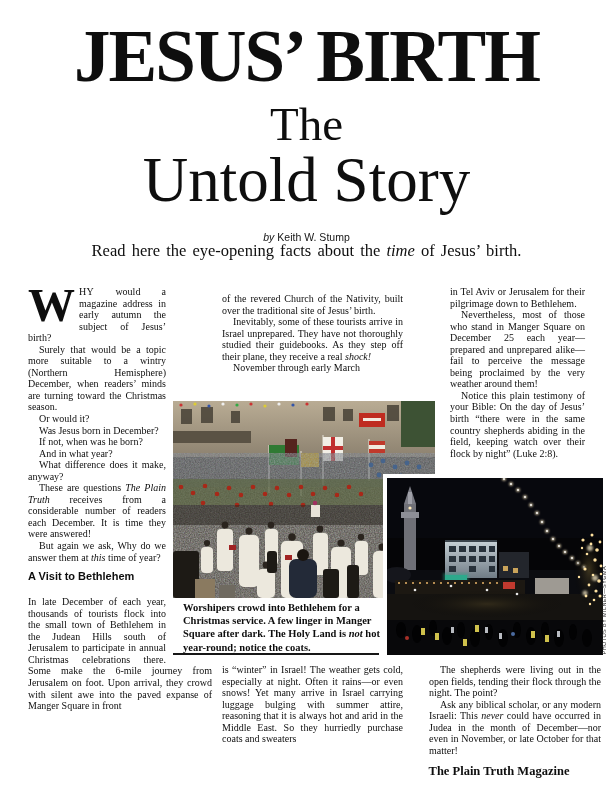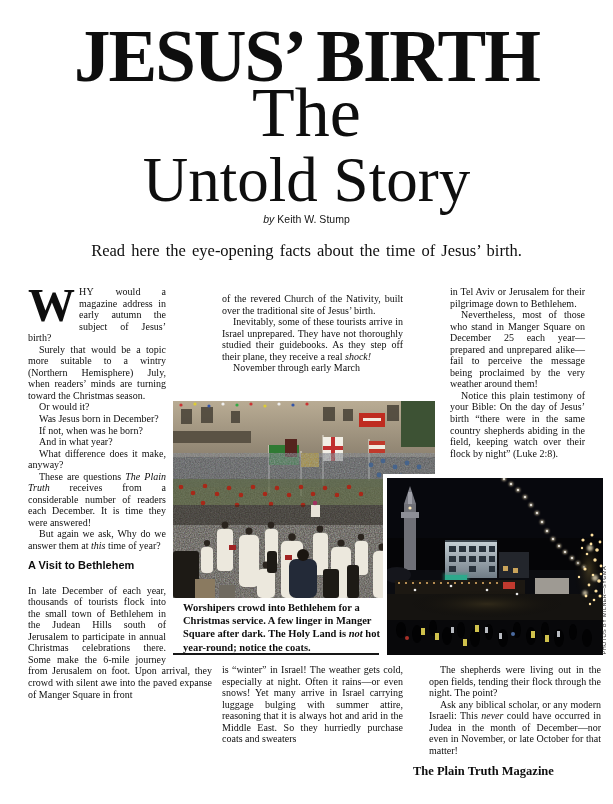--- a/index.html
+++ b/index.html
@@ -2,23 +2,23 @@
 <html lang="en"><head>
 <meta charset="utf-8">
 <style>
   html,body{margin:0;padding:0;background:#9a9a9a;}
   .page{position:relative;width:613px;height:804px;margin:0 auto;background:#ffffff;
         font-family:"Liberation Serif",serif;color:#0e0e0e;overflow:hidden;}
 
   
   .hline{position:absolute;left:0;width:613px;text-align:center;white-space:nowrap;}
   .title1{top:20px;font-size:73px;font-weight:bold;line-height:1;letter-spacing:-2px;}
-  .title2{top:78px;font-size:70px;line-height:1;}
+  .title2{top:101px;font-size:47px;line-height:1;}
   .title3{top:149px;font-size:63px;line-height:1;}
-  .byline{top:213px;font-family:"Liberation Sans",sans-serif;font-size:10.5px;color:#151515;}
+  .byline{top:231px;font-family:"Liberation Sans",sans-serif;font-size:10.5px;color:#151515;}
   .byline .by{font-style:italic;margin-right:3px;}
   .deck{top:241px;font-size:16.5px;word-spacing:2px;}
 
   
   .col{position:absolute;z-index:1;}
   .col1{left:28px;top:286px;width:184px;}
   .col2a{left:222px;top:272px;width:181px;margin-top:21px;}
   .col2b{left:222px;top:664px;width:181px;}
   .col3a{left:413px;top:286px;width:172px;}
   .col3b{left:413px;top:664px;width:172px;margin-left:16px;}
@@ -39,38 +39,38 @@
                border-left:4px solid #fff;border-top:4px solid #fff;background:#050507;}
   .photo-day svg,.photo-night svg{display:block;}
 
   .caption{position:absolute;left:173px;top:601px;width:209px;z-index:7;
            font-weight:bold;font-size:10.5px;line-height:13.2px;margin-left:10px;}
   .caption-rule{position:absolute;left:173px;top:653px;width:206px;height:2px;background:#161616;z-index:7;}
 
   .credit{position:absolute;left:601px;top:566px;z-index:8;writing-mode:vertical-rl;transform:rotate(180deg);
           font-family:"Liberation Sans",sans-serif;font-size:5.5px;letter-spacing:.4px;color:#2b2b2b;}
 
-  .magname{position:absolute;left:413px;top:764px;width:172px;text-align:left;
+  .magname{position:absolute;left:413px;top:764px;width:172px;text-align:center;
            font-weight:bold;font-size:12.5px;z-index:1;}
 </style>
 </head>
 <body>
 
 <div class="page">
 
   <div class="hline title1">JESUS’ BIRTH</div>
   <div class="hline title2">The</div>
   <div class="hline title3">Untold Story</div>
   <div class="hline byline"><span class="by">by</span><span>Keith W. Stump</span></div>
-  <div class="hline deck"><span>Read here the eye-opening facts about the </span><span style="">time</span><span> of Jesus’ birth.</span></div>
+  <div class="hline deck"><span>Read here the eye-opening facts about the </span><span style="font-style: italic;">time</span><span> of Jesus’ birth.</span></div>
 
   <div class="col col1">
     <div class="sp-r"></div>
     <p class="bp ni"><span class="dropcap">W</span><span class="leadcaps">HY</span><span><span> would a magazine address in early autumn the subject of Jesus’ birth?</span></span></p>
-    <p class="bp"><span>Surely that would be a topic more suitable to a wintry (Northern Hemisphere) July, when readers’ minds are turning toward the Christmas season.</span></p>
+    <p class="bp"><span>Surely that would be a topic more suitable to a wintry (Northern Hemisphere) December, when readers’ minds are turning toward the Christmas season.</span></p>
     <p class="bp"><span>Or would it?</span></p>
     <p class="bp"><span>Was Jesus born in December?</span></p>
     <p class="bp"><span>If not, when was he born?</span></p>
     <p class="bp"><span>And in what year?</span></p>
     <p class="bp"><span>What difference does it make, anyway?</span></p>
     <p class="bp"><span>These are questions </span><span style="font-style: italic;">The Plain Truth</span><span> receives from a considerable number of readers each December. It is time they were answered!</span></p>
     <p class="bp"><span>But again we ask, Why do we answer them at </span><span style="font-style: italic;">this</span><span> time of year?</span></p>
     <h3 class="sect">A Visit to Bethlehem</h3>
     <p class="bp ni"><span>In late December of each year, thousands of tourists flock into the small town of Bethlehem in the Judean Hills south of Jerusalem to participate in annual Christmas celebrations there. Some make the 6-mile journey from Jerusalem on foot. Upon arrival, they crowd with silent awe into the paved expanse of Manger Square in front</span></p>
   </div>

